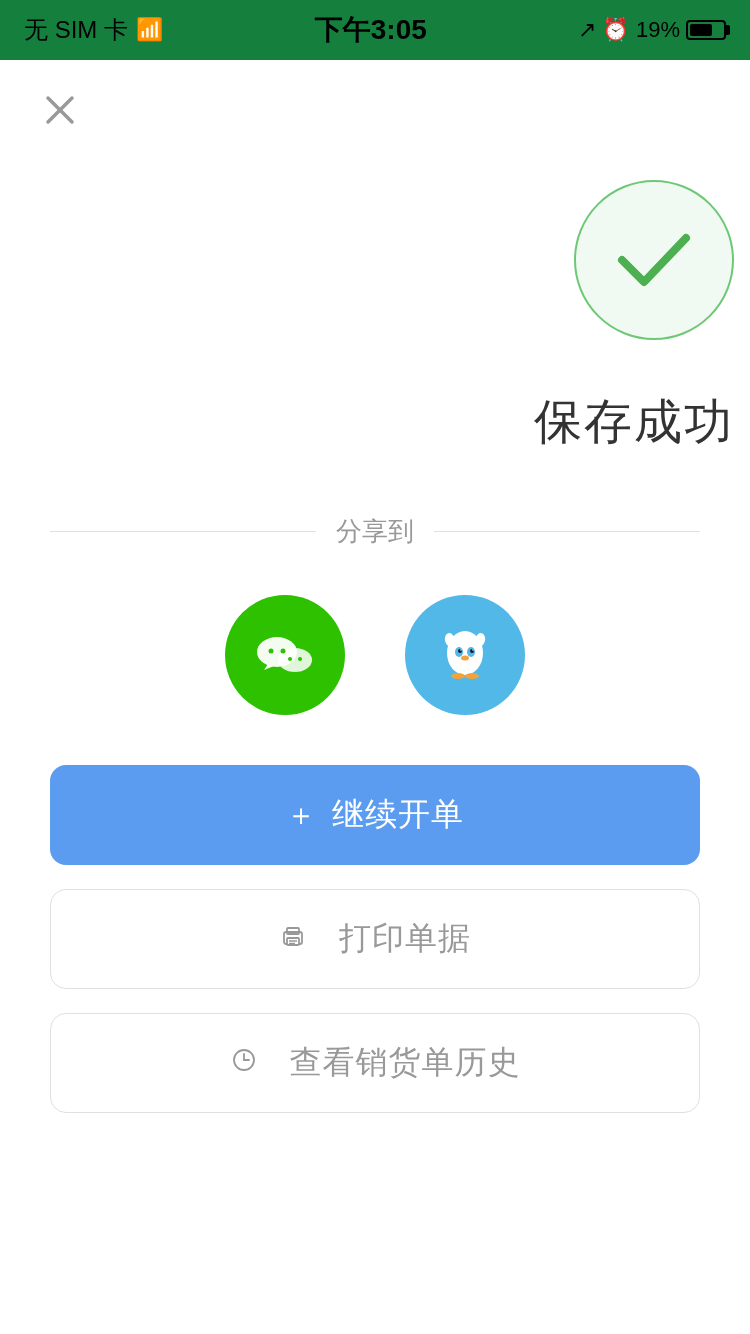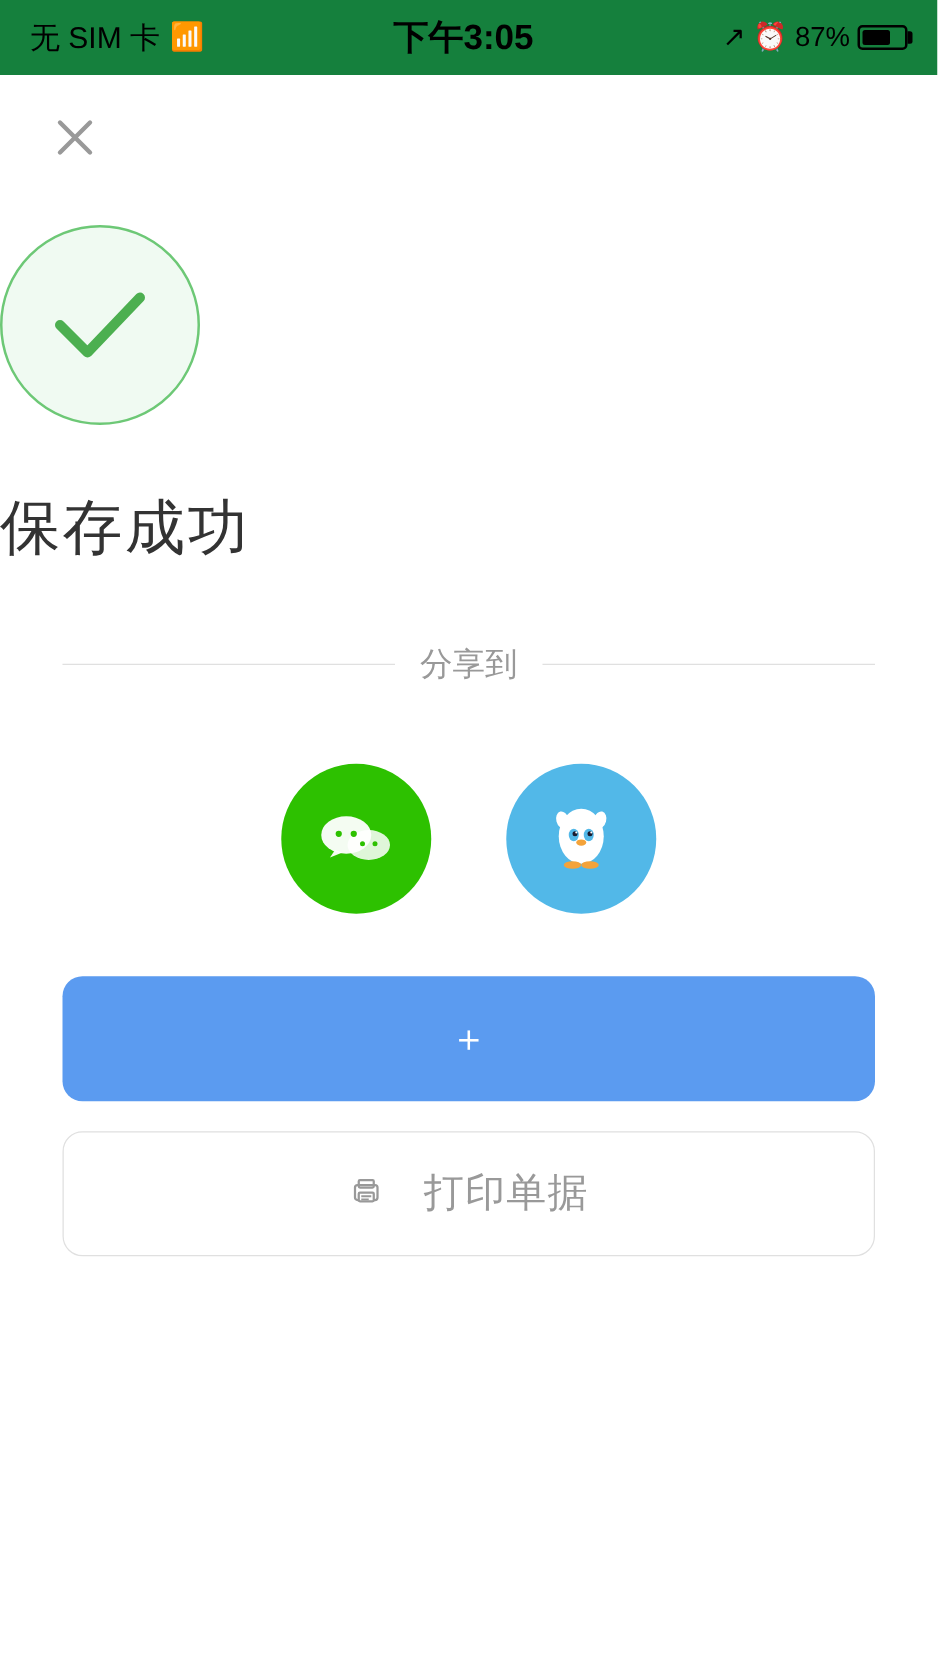--- a/index.html
+++ b/index.html
@@ -108,22 +108,22 @@
     .close-icon-svg {
       width: 36px;
       height: 36px;
       color: #999;
     }
 
     
     .success-area {
       display: flex;
       flex-direction: column;
-      align-items: flex-start;
-      padding: 40px 0 60px 0;
+      align-items: flex-end;
+      padding: 40px 16px 60px 0;
     }
 
     .success-circle {
       width: 160px;
       height: 160px;
       border-radius: 50%;
       background: #f0faf2;
       border: 2px solid #6dc876;
       display: flex;
       align-items: center;
@@ -147,21 +147,21 @@
     .share-section {
       width: 100%;
       padding: 0 50px;
       margin-bottom: 50px;
     }
 
     .share-divider-row {
       display: flex;
       align-items: center;
       gap: 20px;
-      margin-bottom: 62px;
+      margin-bottom: 46px;
     }
 
     .divider-line {
       flex: 1;
       height: 1px;
       background: #e0e0e0;
     }
 
     .share-label {
       font-size: 26px;
@@ -263,21 +263,21 @@
 
 <div class="status-bar">
   <div class="status-bar-left">
     <span>无 SIM 卡</span>
     <span class="wifi-icon">📶</span>
   </div>
   <div class="status-bar-center">下午3:05</div>
   <div class="status-bar-right">
     <span>↗</span>
     <span>⏰</span>
-    <span>87%</span>
+    <span>19%</span>
     <div class="battery-bar">
       <div class="battery-fill"></div>
     </div>
   </div>
 </div>
 
 <div class="page-container">
 
   <div class="close-button">
     <svg class="close-icon-svg" viewBox="0 0 36 36" fill="none" xmlns="http://www.w3.org/2000/svg">
@@ -343,31 +343,42 @@
           <ellipse cx="42" cy="56" rx="7" ry="3" fill="#F4A33A"></ellipse>
         </svg>
       </div>
     </div>
   </div>
 
   <div class="action-buttons">
 
     <button class="btn-primary">
       <span class="btn-icon">＋</span>
+      <span class="btn-primary-text">继续开单</span>
     </button>
 
     <button class="btn-secondary">
       <span class="btn-icon-gray">
         <svg width="28" height="28" viewBox="0 0 28 28" fill="none" xmlns="http://www.w3.org/2000/svg">
           <rect x="5" y="10" width="18" height="12" rx="2" stroke="#999" stroke-width="1.8" fill="none"></rect>
           <rect x="8" y="6" width="12" height="6" rx="1" stroke="#999" stroke-width="1.8" fill="none"></rect>
           <rect x="8" y="16" width="12" height="7" rx="1" stroke="#999" stroke-width="1.8" fill="white"></rect>
           <line x1="10" y1="19" x2="18" y2="19" stroke="#999" stroke-width="1.5"></line>
           <line x1="10" y1="21.5" x2="16" y2="21.5" stroke="#999" stroke-width="1.5"></line>
         </svg>
       </span>
       <span class="btn-secondary-text">打印单据</span>
     </button>
 
+    <button class="btn-secondary">
+      <span class="btn-icon-gray">
+        <svg width="28" height="28" viewBox="0 0 28 28" fill="none" xmlns="http://www.w3.org/2000/svg">
+          <circle cx="14" cy="14" r="10" stroke="#999" stroke-width="1.8" fill="none"></circle>
+          <line x1="14" y1="14" x2="14" y2="8" stroke="#999" stroke-width="1.8" stroke-linecap="round"></line>
+          <line x1="14" y1="14" x2="19" y2="14" stroke="#999" stroke-width="1.8" stroke-linecap="round"></line>
+        </svg>
+      </span>
+      <span class="btn-secondary-text">查看销货单历史</span>
+    </button>
 
   </div>
 
 </div>
 
 </body></html>

